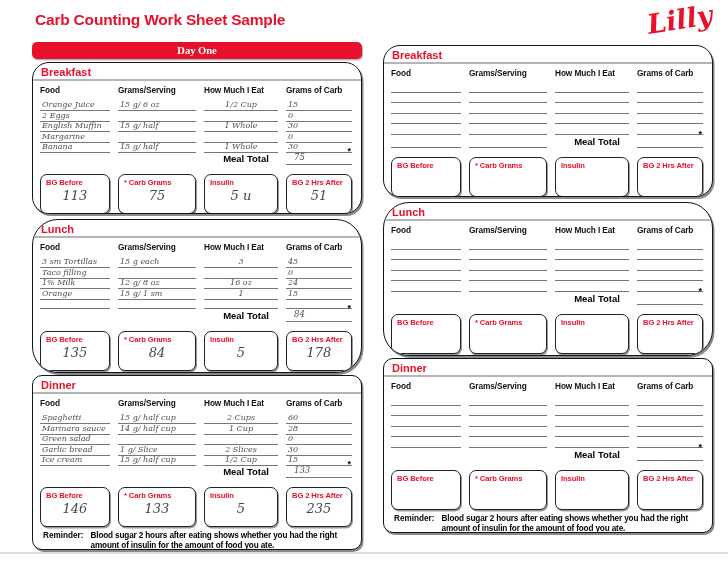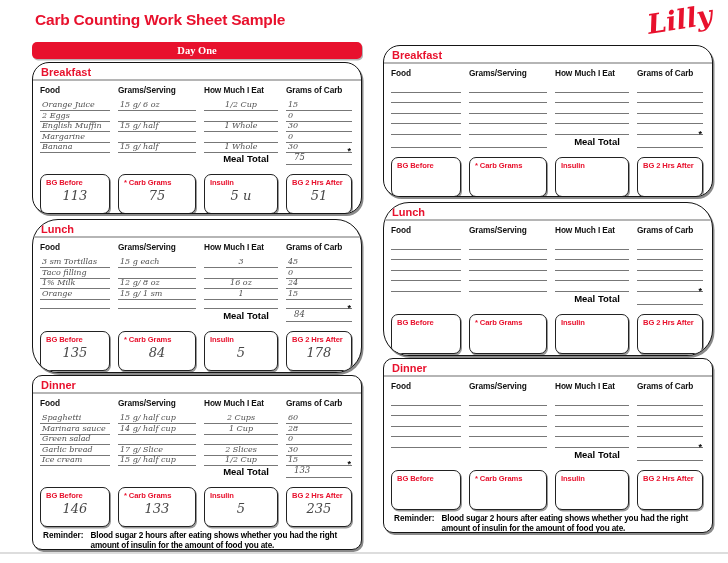--- a/index.html
+++ b/index.html
@@ -355,21 +355,21 @@
     <div class="cell cell-carbs">
                   <span class="hw">0</span>
                 </div>
   </div>
 
   <div class="grid row">
     <div class="cell cell-food">
                   <span class="hw">Garlic bread</span>
                 </div>
     <div class="cell cell-grams">
-                  <span class="hw">17 g/ Slice</span>
+                  <span class="hw">1 g/ Slice</span>
                 </div>
     <div class="cell cell-amount">
                   <span class="hw">2 Slices</span>
                 </div>
     <div class="cell cell-carbs">
                   <span class="hw">30</span>
                 </div>
   </div>
 
   <div class="grid row">

